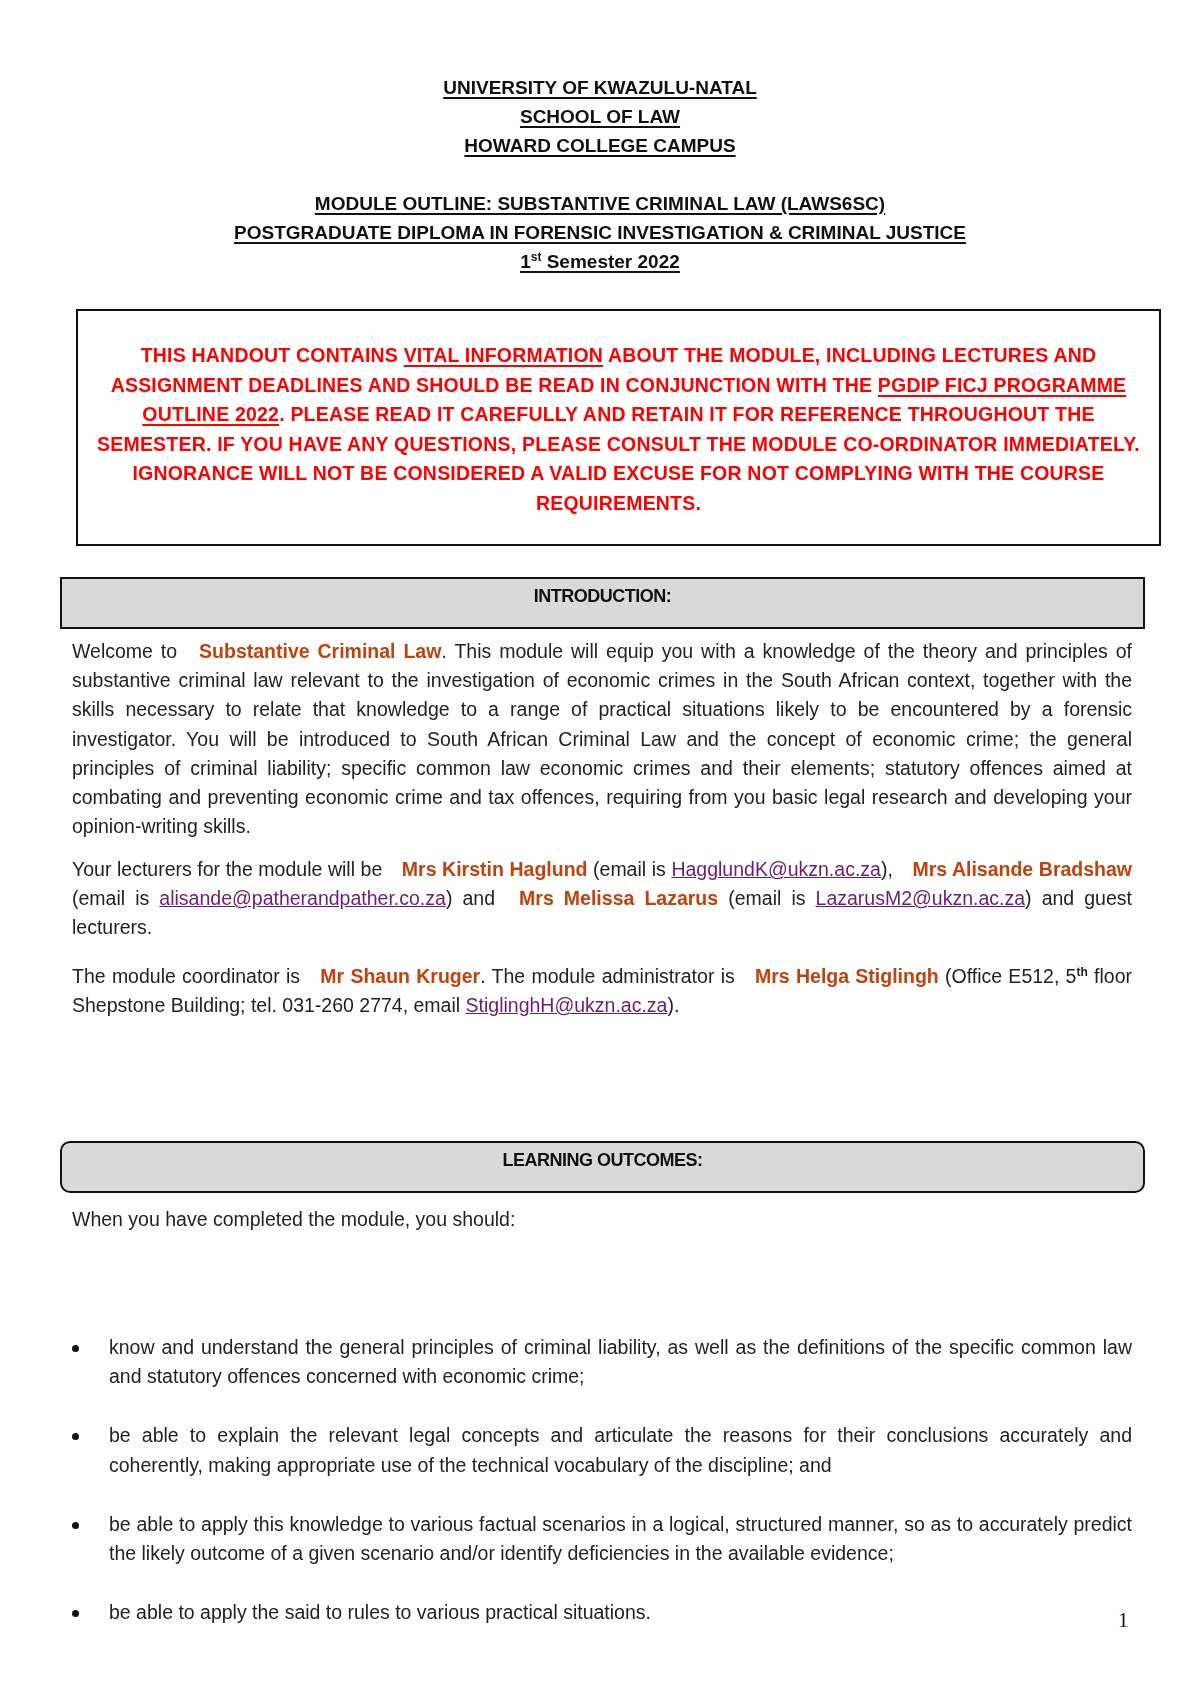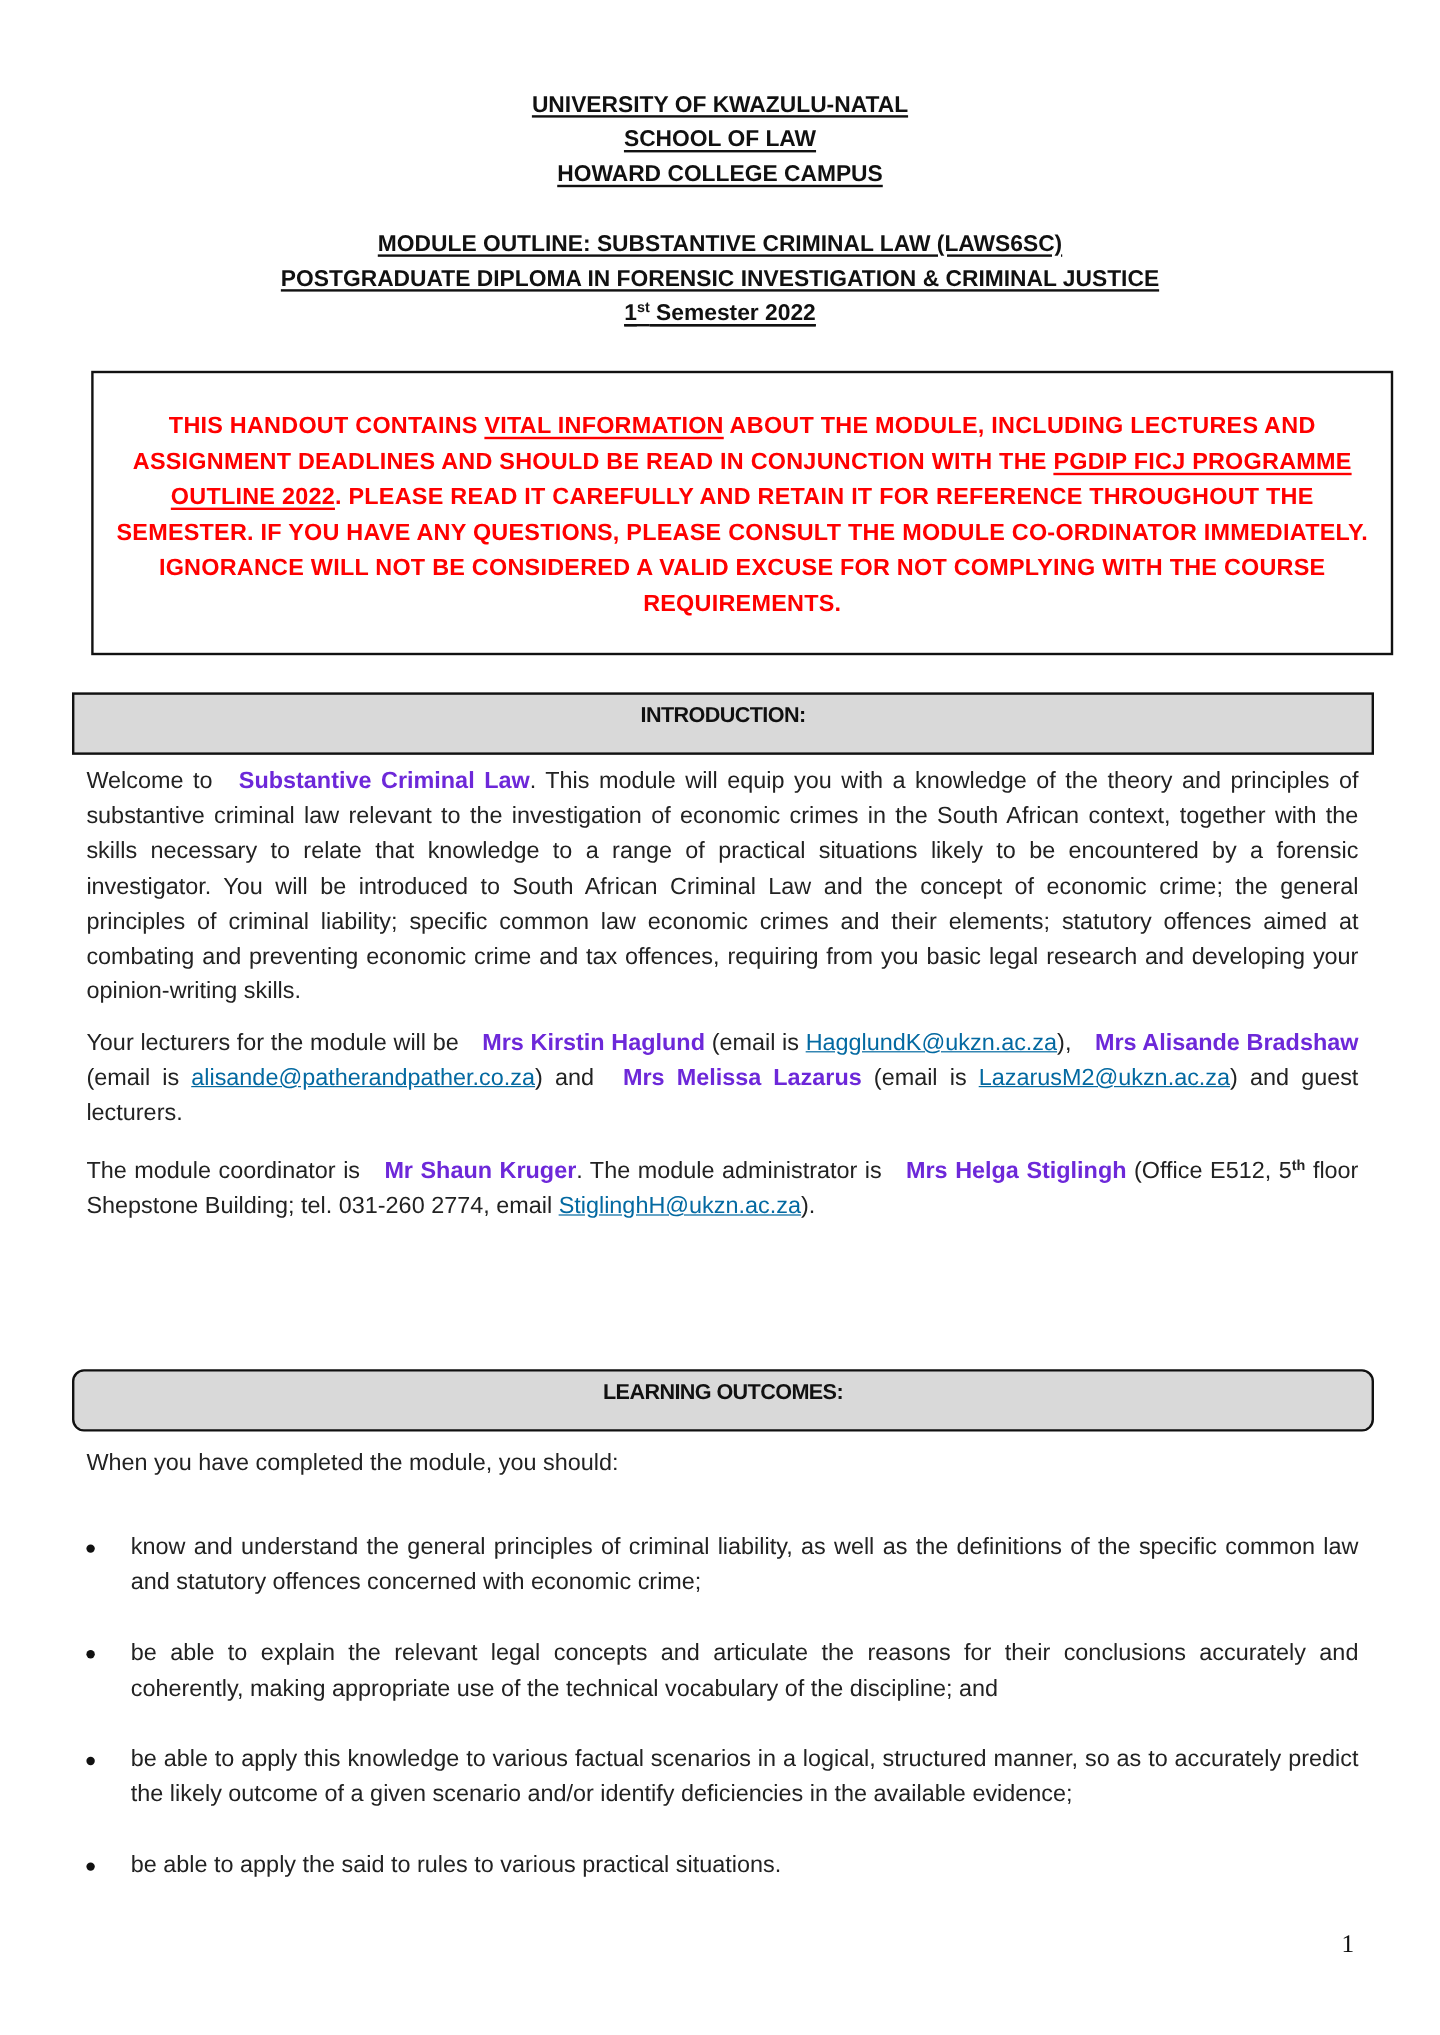--- a/index.html
+++ b/index.html
@@ -19,25 +19,25 @@
     .warning-text { position: absolute; left: 10px; right: 10px; top: 30px; text-align: center;
                     color: #ff0000; font-weight: bold; font-size: 19.5px; line-height: 29.5px; letter-spacing: 0.2px; }
     .warning-text u { text-decoration-thickness: 2px; text-underline-offset: 3px; }
 
     .section-bar { position: absolute; left: 60px; width: 1085px; height: 52px; box-sizing: border-box;
                    background: #d9d9d9; border: 2px solid #111; text-align: center;
                    font-weight: bold; font-size: 18px; line-height: 34px; color: #111; letter-spacing: -0.5px; }
 
     .para { position: absolute; left: 72px; width: 1060px; font-size: 19.5px; line-height: 29.2px;
             text-align: justify; color: #222; }
-    .para b { color: #6d28d9; margin-left: 14px; }
-    .para a { color: #0369a1; text-decoration: underline; }
+    .para b { color: #c2410c; margin-left: 14px; }
+    .para a { color: #701a75; text-decoration: underline; }
     .para sup { font-size: 12px; vertical-align: super; line-height: 0; font-weight: bold; margin-top: 16px; }
 
-    .bullets { position: absolute; left: 72px; top: 1275px; width: 1060px; margin: 0; padding: 0; list-style: none; }
+    .bullets { position: absolute; left: 72px; top: 1333px; width: 1060px; margin: 0; padding: 0; list-style: none; }
     .bullets li { position: relative; padding-left: 37px; font-size: 19.5px; line-height: 29.2px;
                   text-align: justify; color: #222; margin-bottom: 30px; }
     .bullets li .dot { position: absolute; left: 0; top: 12px; width: 7px; height: 7px; border-radius: 50%; background: #111; }
 
     .page-number { position: absolute; left: 1118px; top: 1608px; font-family: "Liberation Serif", serif;
                    font-size: 21px; color: #111; }
   </style>
 </head>
 <body>
 

